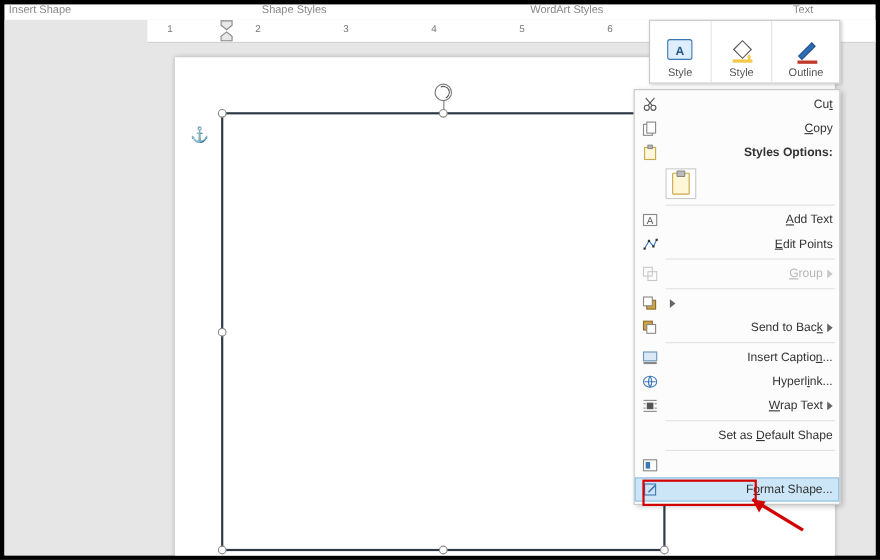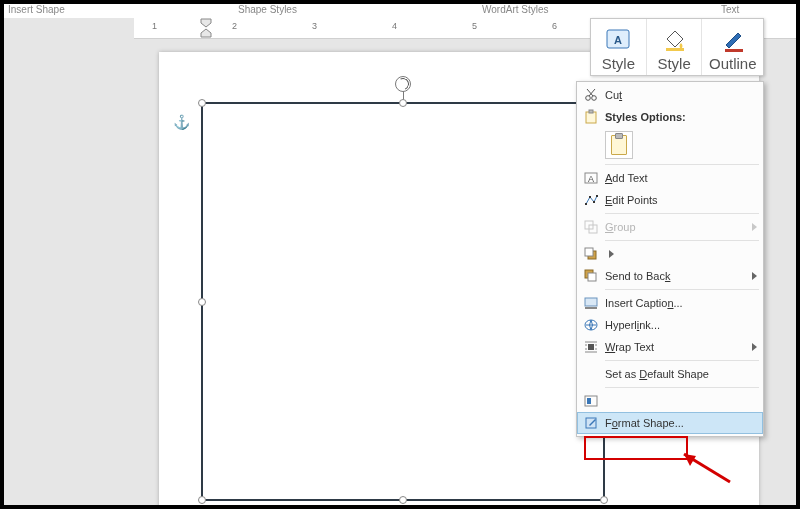--- a/index.html
+++ b/index.html
@@ -24,25 +24,25 @@
   
   .rot-handle{position:absolute;width:14px;height:14px;border:1px solid #7a7a7a;border-radius:50%;background:#fff;left:50%;transform:translateX(-50%);top:-28px;}
   .rot-handle::after{content:"";position:absolute;left:50%;top:100%;width:1px;height:12px;background:#7a7a7a;}
   .rot-arrow{position:absolute;width:10px;height:10px;border:1.5px solid #555;border-left-color:transparent;border-bottom-color:transparent;border-radius:50%;left:1px;top:1px;transform:rotate(20deg);}
   
   .anchor{position:absolute;color:#2e6db5;font-size:14px;}
   
   .mini-toolbar{position:absolute;top:0;right:32px;width:172px;height:56px;background:#fff;border:1px solid #c8c8c8;box-shadow:1px 1px 3px rgba(0,0,0,0.2);display:flex;}
   .mini-item{flex:0 0 auto;display:flex;flex-direction:column;align-items:center;justify-content:flex-end;gap:2px;padding:4px 8px 3px 8px;min-width:40px;box-sizing:border-box;}
   .mini-item + .mini-item{border-left:1px solid #e4e4e4;}
-  .mini-item .lbl{font-size:15px;color:#555;white-space:nowrap;}
+  .mini-item .lbl{font-size:10px;color:#555;white-space:nowrap;}
   .mini-icon{width:26px;height:26px;position:relative;}
   
   .ctx{position:absolute;top:63px;right:32px;width:186px;background:#fcfcfc;border:1px solid #c5c5c5;box-shadow:2px 2px 5px rgba(0,0,0,0.25);padding:2px 0;}
-  .ctx-row{display:flex;align-items:center;height:22px;padding:0 6px 0 4px;color:#333;position:relative;}
+  .ctx-row{display:flex;align-items:center;height:22px;padding:0 6px 0 4px;color:#333;position:relative;text-align:right;}
   .ctx-row.hover{background:#cde6f7;outline:1px solid #92c0e0;outline-offset:-1px;}
   .ctx-row.disabled{color:#b6b6b6;}
   .ctx-sep{height:1px;background:#e1e1e1;margin:2px 4px 2px 28px;}
   .ctx-ic{width:20px;height:20px;flex:0 0 20px;display:flex;align-items:center;justify-content:center;margin-right:4px;}
   .ctx-label{flex:1;font-size:11px;white-space:nowrap;}
   .ctx-arrow{width:0;height:0;border-top:4px solid transparent;border-bottom:4px solid transparent;border-left:5px solid #666;margin-left:4px;}
   .ctx-row.disabled .ctx-arrow{border-left-color:#c8c8c8;}
   .under{text-decoration:underline;}
   .paste-gallery{height:34px;padding-left:28px;display:flex;align-items:center;}
   .paste-opt{width:26px;height:26px;border:1px solid #c9c9c9;background:#fff;display:flex;align-items:center;justify-content:center;}
@@ -149,20 +149,29 @@
               <circle cx="10" cy="10" r="2.3" fill="none" stroke="#555"></circle>
               <line x1="5" y1="8" x2="11" y2="1" stroke="#555"></line>
               <line x1="9" y1="8" x2="3" y2="1" stroke="#555"></line>
             </svg>
           </span>
         <span class="ctx-label">Cu<span class="under">t</span></span>
       </div>
       <div class="ctx-row">
         <span class="ctx-ic">
             <svg width="14" height="14">
+              <rect x="1" y="3" width="8" height="10" fill="#fff" stroke="#888"></rect>
+              <rect x="4" y="1" width="8" height="10" fill="#fff" stroke="#888"></rect>
+            </svg>
+          </span>
+        <span class="ctx-label"><span class="under">C</span>opy</span>
+      </div>
+      <div class="ctx-row">
+        <span class="ctx-ic">
+            <svg width="14" height="14">
               <rect x="2" y="2" width="10" height="11" fill="#fef7da" stroke="#caa84a"></rect>
               <rect x="5" y="0" width="4" height="3" fill="#bbb" stroke="#888"></rect>
             </svg>
           </span>
         <span class="ctx-label" style="font-weight:600">Styles Options:</span>
       </div>
       <div class="paste-gallery">
         <div class="paste-opt">
           <div class="clipboard"></div>
         </div>

